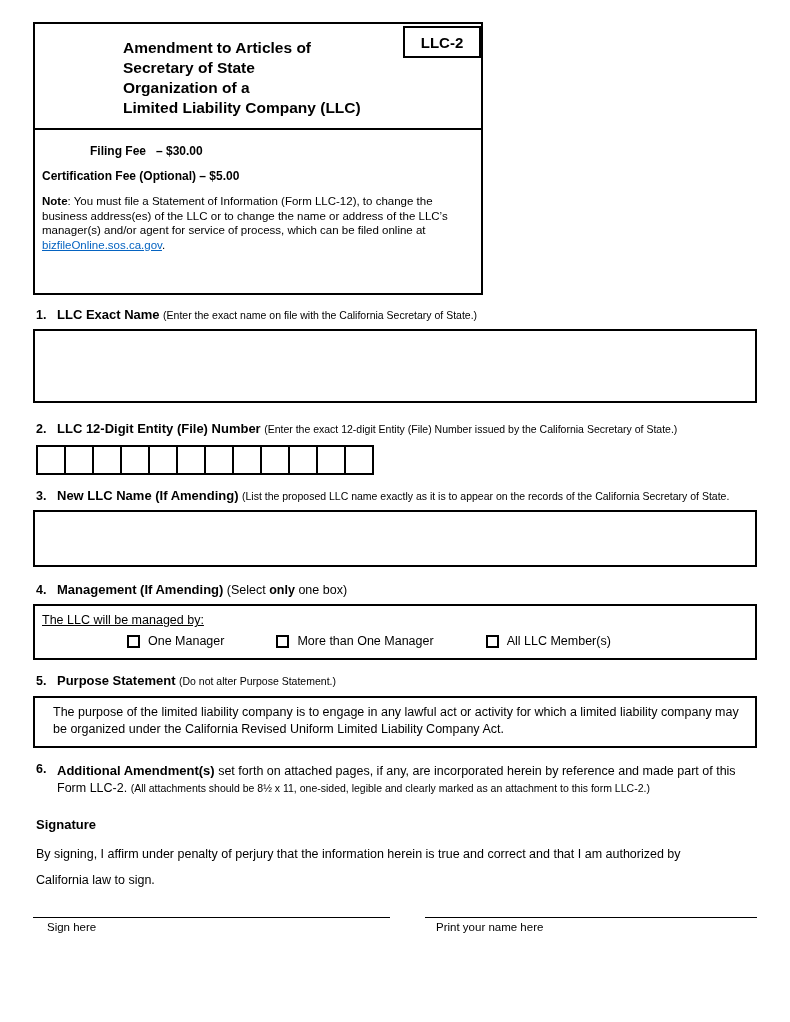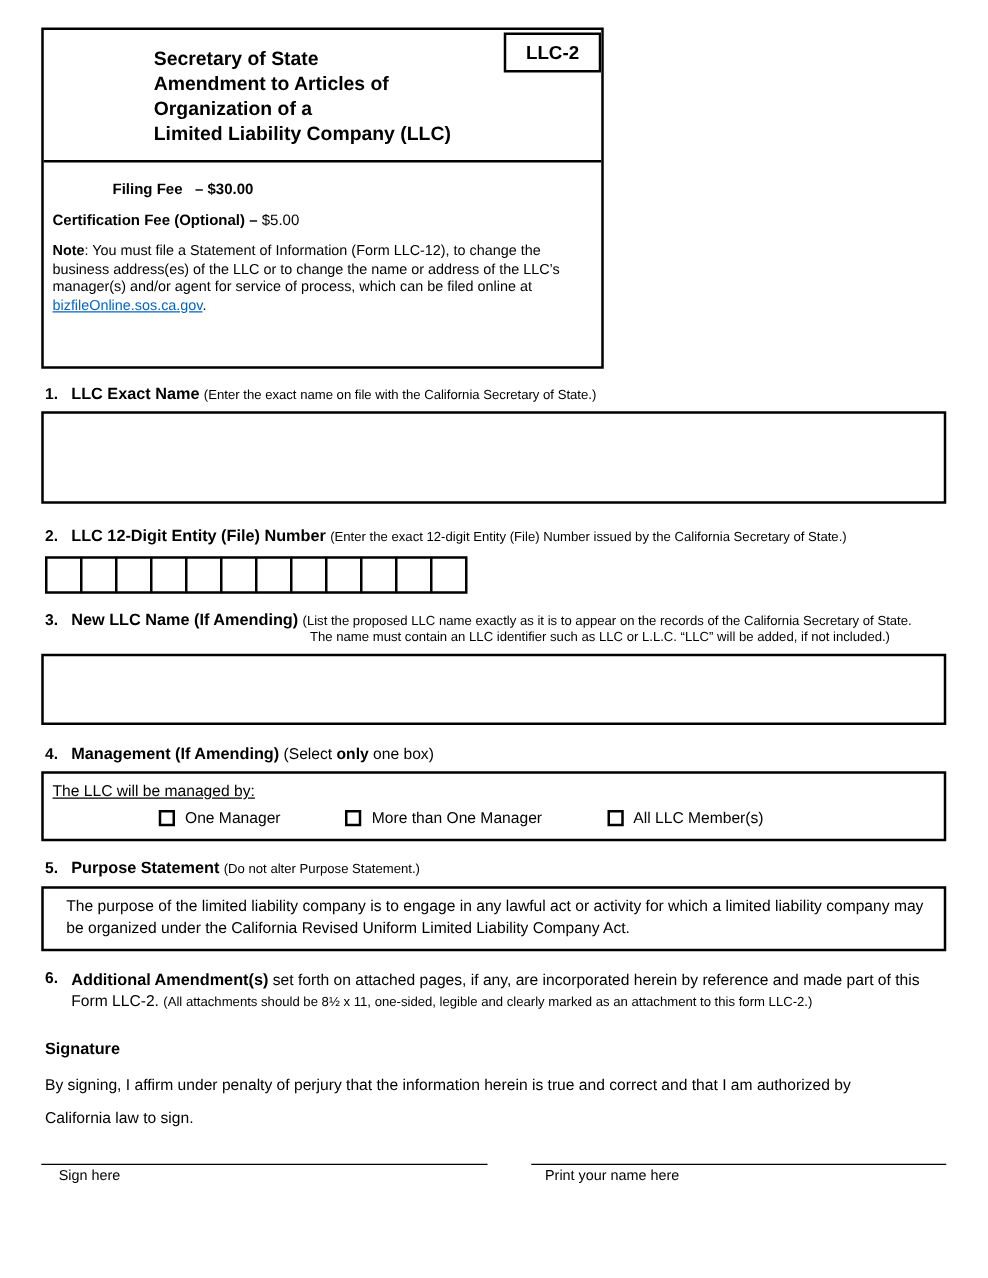--- a/index.html
+++ b/index.html
@@ -11,21 +11,21 @@
   .header-row { display:flex; align-items:stretch; height:273px; }
   .header-box { width:450px; border:2px solid #000; background:#fff; }
   .header-right { flex:1; border-bottom:2px solid #000; display:flex; align-items:flex-end; justify-content:flex-end; padding:0 44px 6px 0; }
   .office-use { font-style:italic; font-weight:bold; font-size:12.5px; }
   .title-area { position:relative; height:106px; border-bottom:2px solid #000; padding:14px 0 0 88px; }
   .title-lines { font-weight:bold; font-size:15.5px; line-height:20px; }
   .code-box { position:absolute; top:2px; right:0; width:78px; height:32px; border:2px solid #000; display:flex; align-items:center; justify-content:center; font-weight:bold; font-size:15px; background:#fff; }
   .fees-note { padding:14px 0 0 7px; }
   .fee-line { font-size:12px; font-weight:bold; margin-bottom:11px; }
   .fee-label { display:inline-block; width:66px;margin-left:48px; }
-  .fee-normal { font-weight:normal; }
+  .fee-normal { font-weight:bold; }
   .note { font-size:11.5px; line-height:14.5px; width:435px; }
   .b { font-weight:bold; }
   .link { color:#0563C1; text-decoration:underline; cursor:pointer; }
 
   
   .sec-head { font-size:12.5px; margin-left:3px; }
   .sec-num { font-weight:bold; display:inline-block; width:21px; }
   .sec-title { font-weight:bold; font-size:13px; }
   .sec-hint { font-size:10.5px; }
   .sec-hint-lg { font-size:12.5px; }
@@ -71,22 +71,22 @@
 </style>
 </head>
 <body>
 
 <div class="page">
 
   <div class="header-row">
     <div class="header-box">
       <div class="title-area">
         <div class="title-lines">
+          <div>Amendment to Articles of</div>
           <div>Secretary of State</div>
-          <div>Amendment to Articles of</div>
           <div>Organization of a</div>
           <div>Limited Liability Company (LLC)</div>
         </div>
         <div class="code-box">LLC-2</div>
       </div>
       <div class="fees-note">
         <p class="fee-line"><span class="fee-label">Filing Fee</span><span>– $30.00</span></p>
         <p class="fee-line"><span class="b">Certification Fee (Optional) –</span> <span class="fee-normal">$5.00</span></p>
         <p class="note"><span class="b">Note</span><span>: You must file a Statement of Information (Form LLC-12), to change the business address(es) of the LLC or to change the name or address of the LLC’s manager(s) and/or agent for service of process, which can be filed online at</span>
           <a class="link">bizfileOnline.sos.ca.gov</a><span>.</span></p>
@@ -112,21 +112,20 @@
       <div class="cell"></div>
       <div class="cell"></div>
       <div class="cell"></div>
       <div class="cell"></div>
       <div class="cell"></div>
       <div class="cell"></div>
     </div>
 
   <div class="sec-head s3-head">
     <span class="sec-num">3.</span><span class="sec-title">New LLC Name (If Amending)</span> <span class="sec-hint">(List the proposed LLC name exactly as it is to appear on the records of the California Secretary of State.</span>
-    <div class="sec-hint hint2">The name must contain an LLC identifier such as LLC or L.L.C. “LLC” will be added, if not included.)</div>
   </div>
   <div class="input-box s3-box"></div>
 
   <div class="sec-head s4-head">
     <span class="sec-num">4.</span><span class="sec-title">Management (If Amending)</span> <span class="sec-hint-lg"><span>(Select</span> <span class="b">only</span> <span>one box)</span></span>
   </div>
   <div class="mgmt-box">
     <div class="mgmt-line">The LLC will be managed by:</div>
     <div class="opts">
         <div class="opt">

